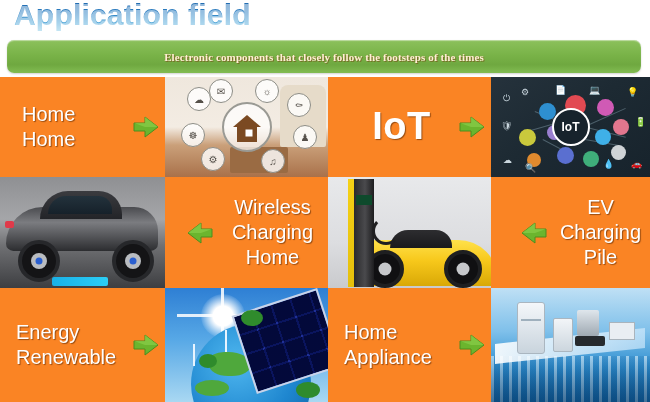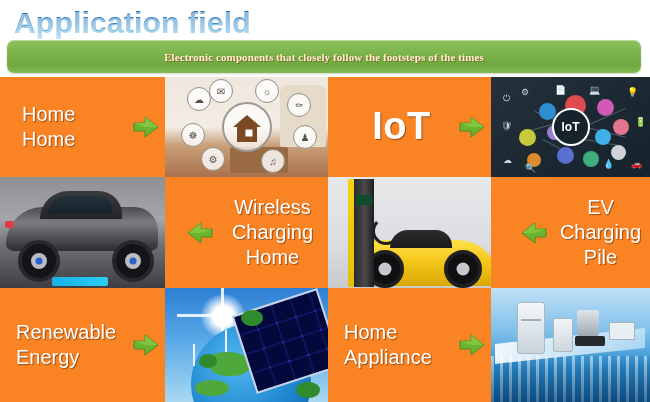--- a/index.html
+++ b/index.html
@@ -6,21 +6,21 @@
   body{
     width:650px;height:402px;
     background:#ffffff;
     font-family:"Liberation Sans",sans-serif;
     overflow:hidden;
     position:relative;
   }
   .page{width:650px;height:402px;position:relative;overflow:hidden;background:#fff;}
 
   
-  .title-wrap{position:absolute;left:0;top:8px;width:596px;height:38px;}
+  .title-wrap{position:absolute;left:0;top:0;width:596px;height:38px;}
   .title{
     position:absolute;left:14px;top:-2px;
     font-size:30px;font-weight:bold;letter-spacing:0.2px;
     font-family:"Liberation Sans",sans-serif;
     background:linear-gradient(180deg,#1f63a8 0%,#2a7ec2 42%,#4fa6d8 72%,#8fcfe8 100%);
     -webkit-background-clip:text;background-clip:text;
     -webkit-text-fill-color:transparent;color:#2a7ec2;
     text-shadow:0 1px 0 rgba(255,255,255,0.5);
   }
 
@@ -306,22 +306,22 @@
       </svg>
       <div class="label-text center">
         <div>EV</div>
         <div>Charging</div>
         <div>Pile</div>
       </div>
     </div>
 
     <div class="cell label-cell rev">
       <div class="label-text">
+        <div>Energy</div>
         <div>Renewable</div>
-        <div>Energy</div>
       </div>
       <svg class="arrow right" viewBox="0 0 26 24">
         <polygon points="1,8 12,8 12,2 25,12 12,22 12,16 1,16" fill="#6bb52e" stroke="#4e8c1f" stroke-width="1"></polygon>
         <polygon points="1,8 12,8 12,2 25,12 12,12" fill="#8ccf4c" opacity="0.65"></polygon>
       </svg>
     </div>
 
     <div class="cell">
       <div class="pic pic-green">
         <div class="re-sun"></div>

